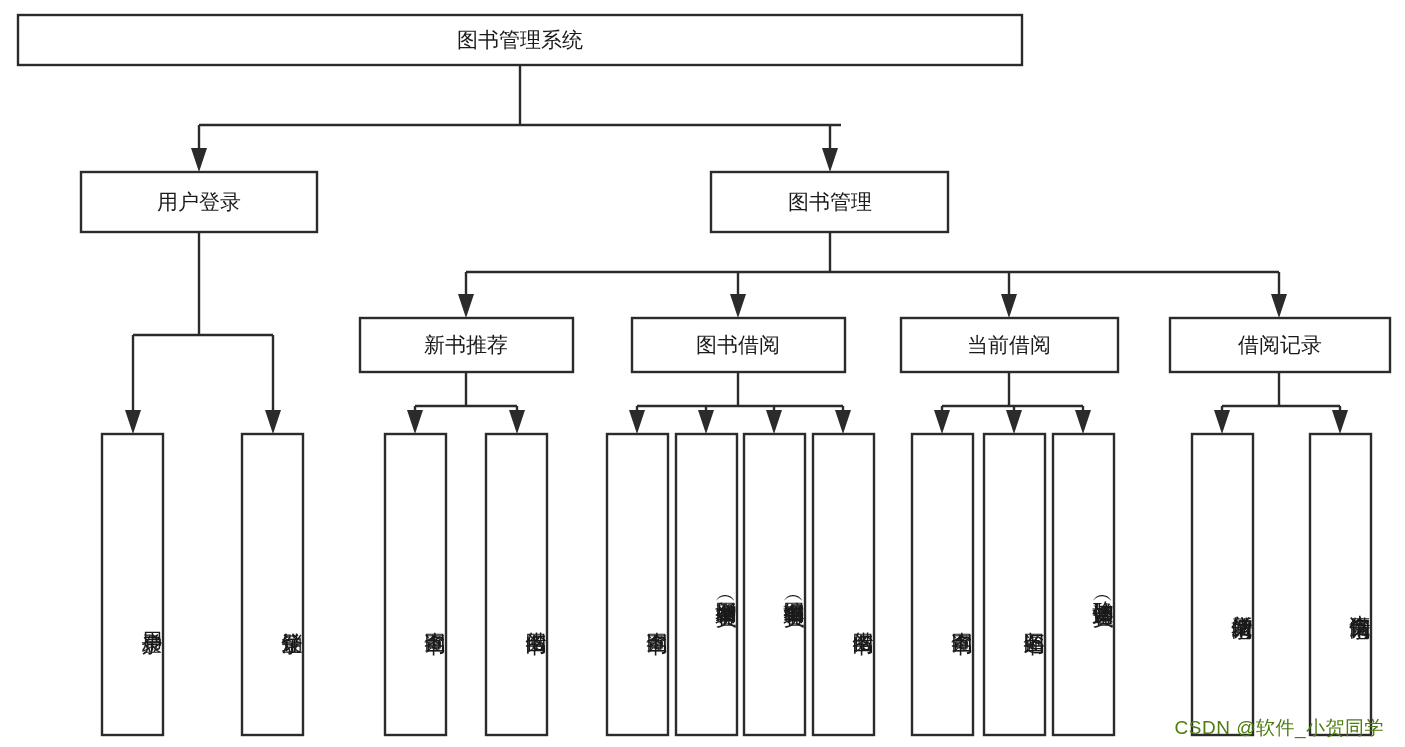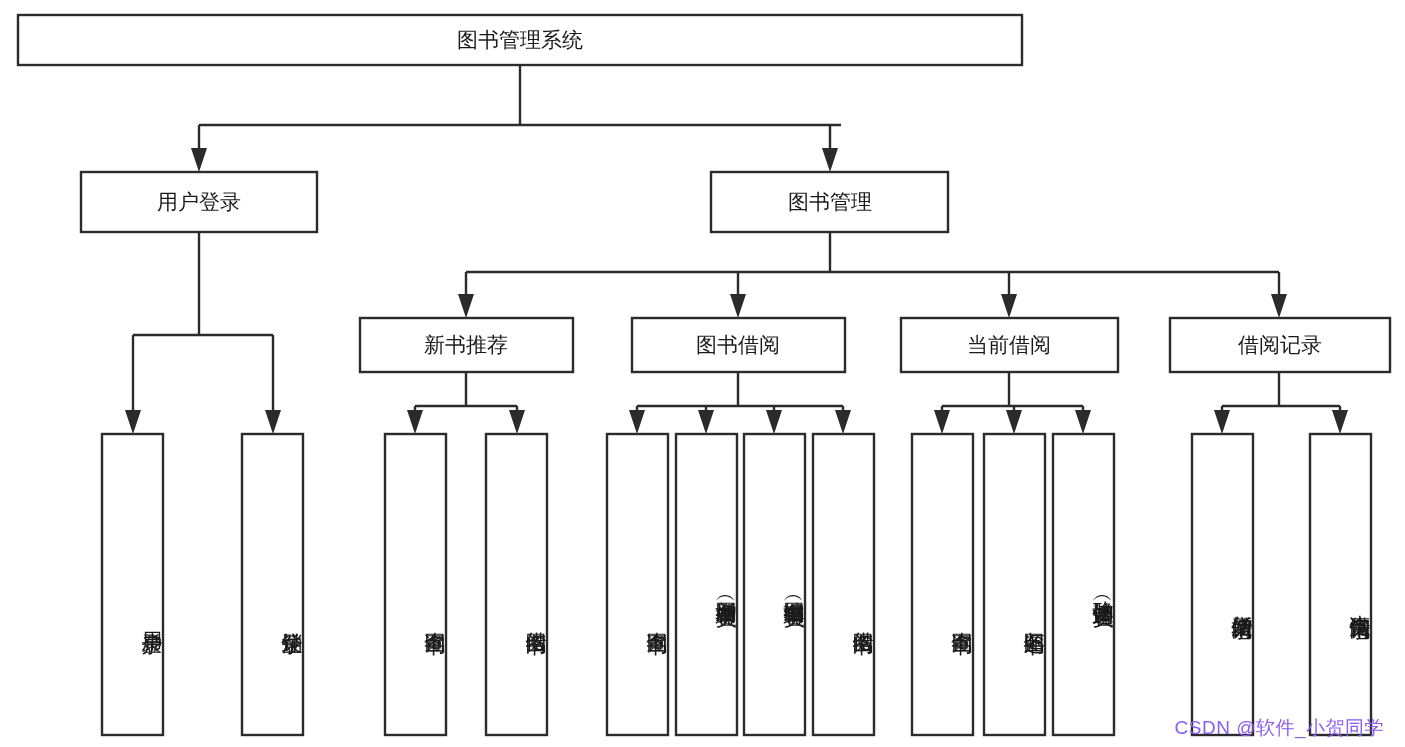--- a/index.html
+++ b/index.html
@@ -64,21 +64,21 @@
     justify-content: center;
     white-space: nowrap;
     pointer-events: none;
   }
   .watermark {
     position: absolute;
     right: 8px;
     bottom: 6px;
     font-family: "Liberation Sans", sans-serif;
     font-size: 19px;
-    color: #8b5cf6;
+    color: #4d7c0f;
     letter-spacing: 0.5px;
     white-space: nowrap;
   }
 </style>
 </head>
 <body>
 
 <div id="diagram-root">
 
   <svg class="diagram-canvas" viewBox="0 0 1405 747">

